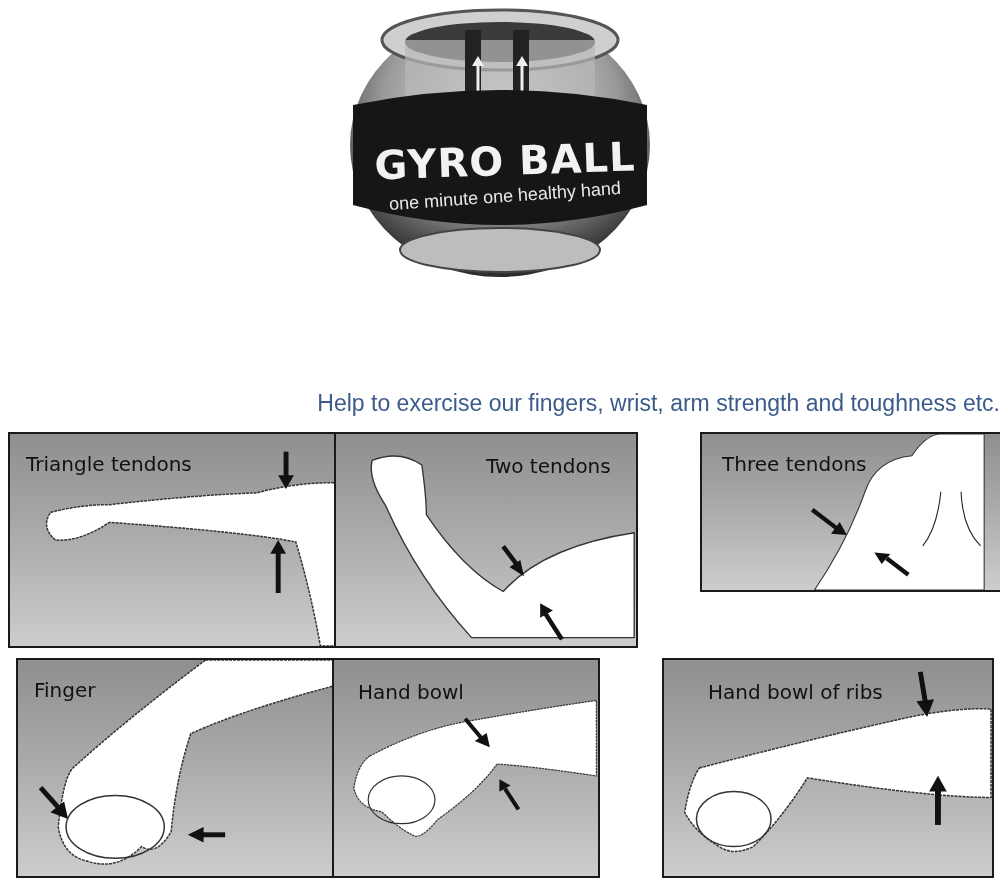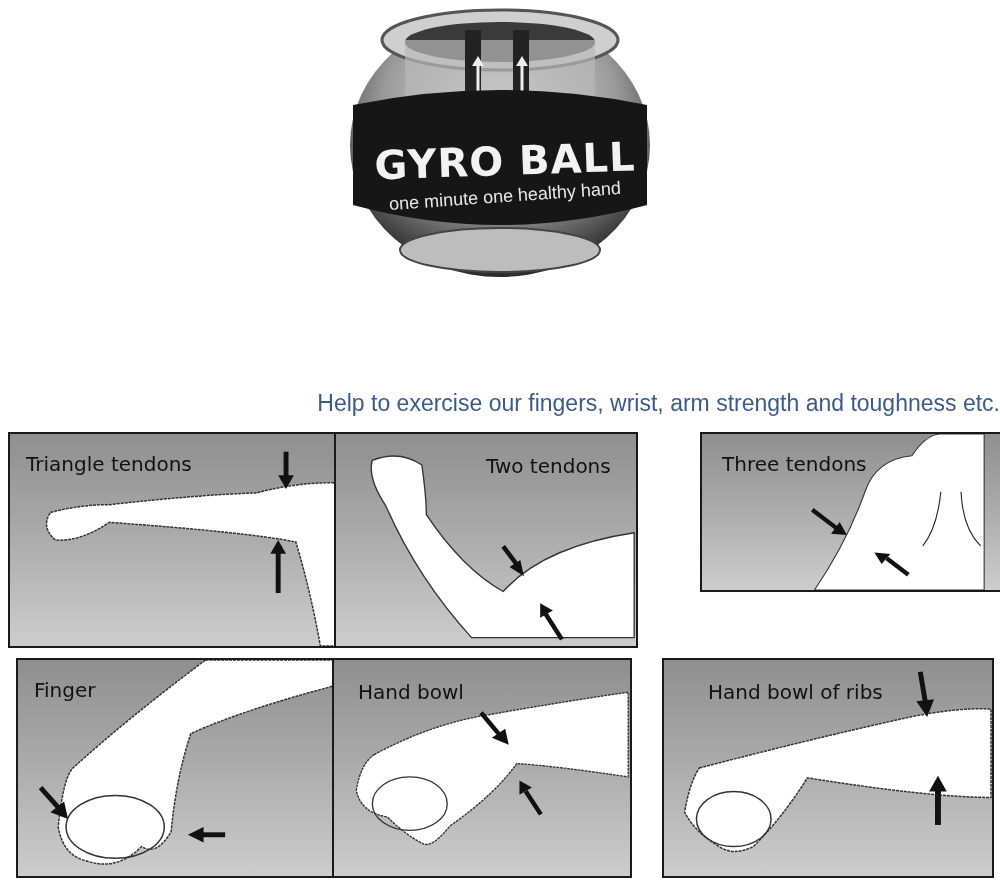--- a/index.html
+++ b/index.html
@@ -86,21 +86,21 @@
       <path d="M190,0 L326,0 L326,25 Q230,50 175,75 Q160,120 155,175 Q140,200 125,190 Q100,215 70,205 Q45,200 40,170 Q45,120 55,110 Q110,60 190,0 Z" fill="#fff" stroke="#333" stroke-width="1.5" stroke-dasharray="3,1"></path>
       <ellipse cx="98" cy="170" rx="50" ry="32" fill="none" stroke="#333" stroke-width="1.5"></ellipse>
       <line x1="22" y1="130" x2="40" y2="150" stroke="#111" stroke-width="5"></line>
       <polygon points="32,155 50,162 46,144" fill="#111"></polygon>
       <line x1="210" y1="178" x2="185" y2="178" stroke="#111" stroke-width="5"></line>
       <polygon points="188,170 172,178 188,186" fill="#111"></polygon>
     </svg>
     <div class="label" style="left:16px;top:18px;">Finger</div>
   </div>
 
-  <div class="panel" style="left:324px;top:226px;width:300px;height:220px;">
+  <div class="panel" style="left:324px;top:226px;width:268px;height:220px;">
     <svg viewBox="0 0 332 220">
       <path d="M45,95 Q110,60 175,50 Q260,35 330,25 L330,120 Q250,108 205,105 Q180,140 130,175 Q110,200 100,195 Q80,185 60,165 Q30,160 25,135 Q30,105 45,95 Z" fill="#fff" stroke="#333" stroke-width="1.5" stroke-dasharray="3,1"></path>
       <ellipse cx="85" cy="150" rx="42" ry="30" fill="none" stroke="#333" stroke-width="1.5"></ellipse>
       <line x1="165" y1="48" x2="185" y2="72" stroke="#111" stroke-width="5"></line>
       <polygon points="177,76 196,84 192,66" fill="#111"></polygon>
       <line x1="232" y1="162" x2="215" y2="136" stroke="#111" stroke-width="5"></line>
       <polygon points="208,140 208,124 222,132" fill="#111"></polygon>
     </svg>
     <div class="label" style="left:24px;top:20px;">Hand bowl</div>
   </div>

